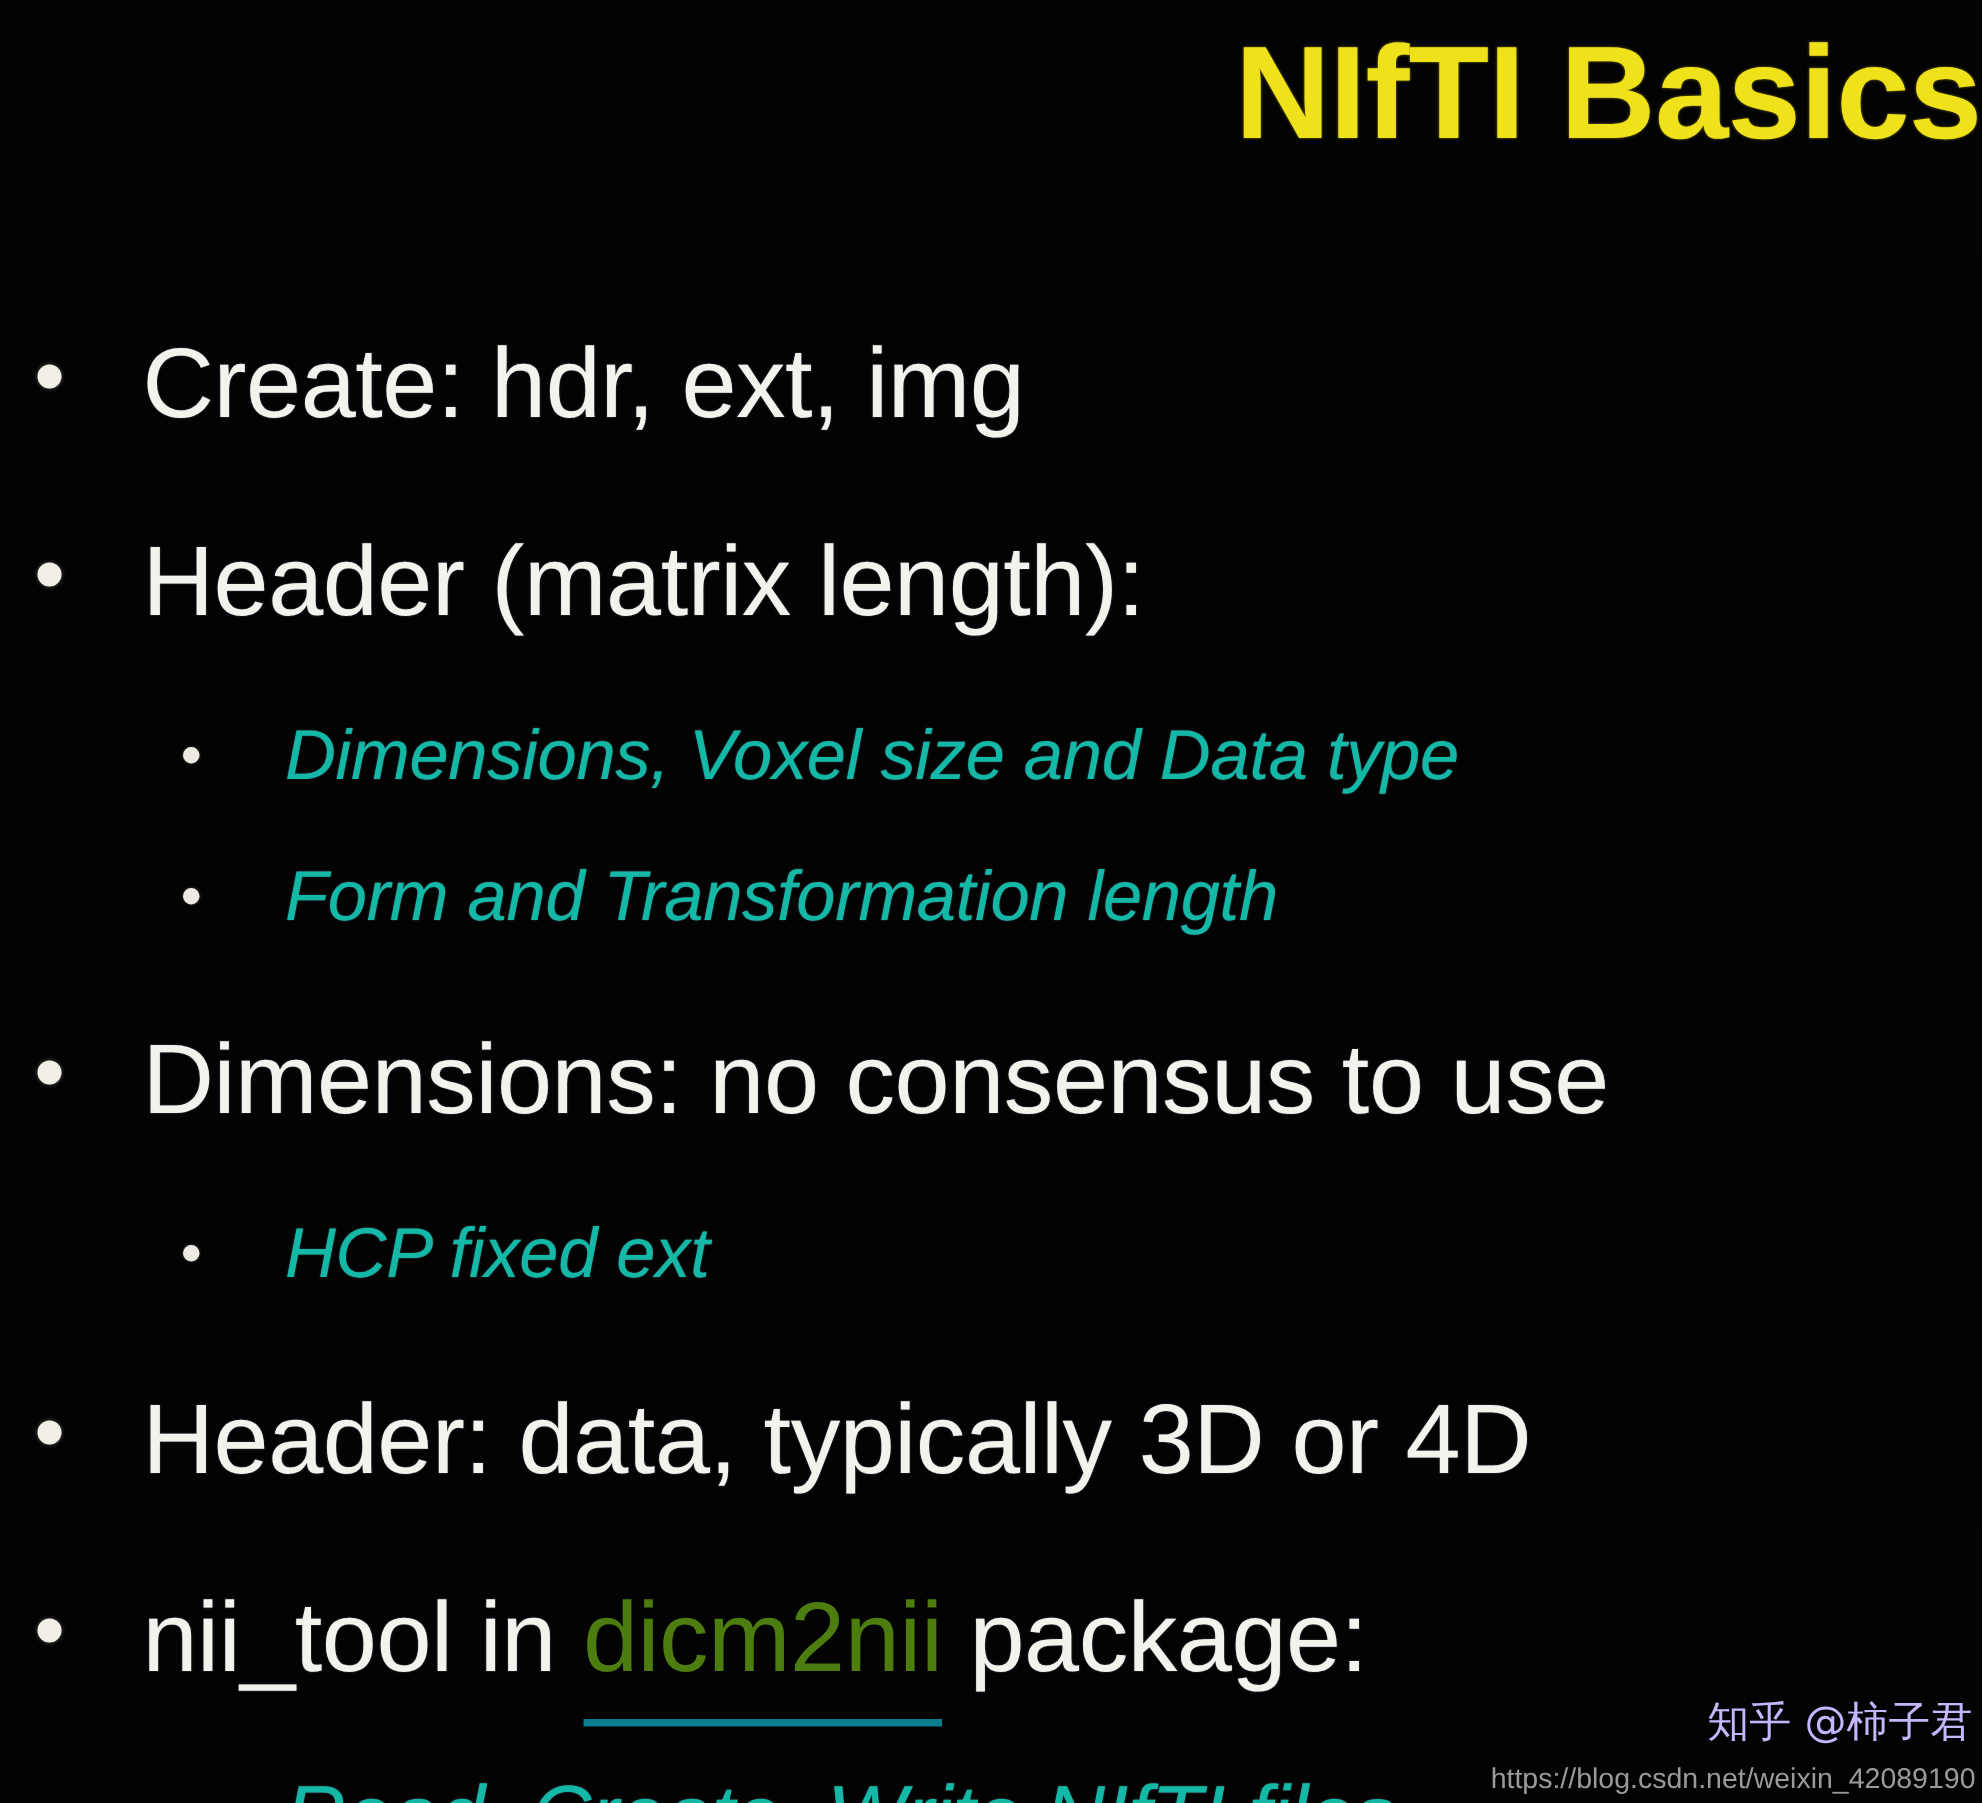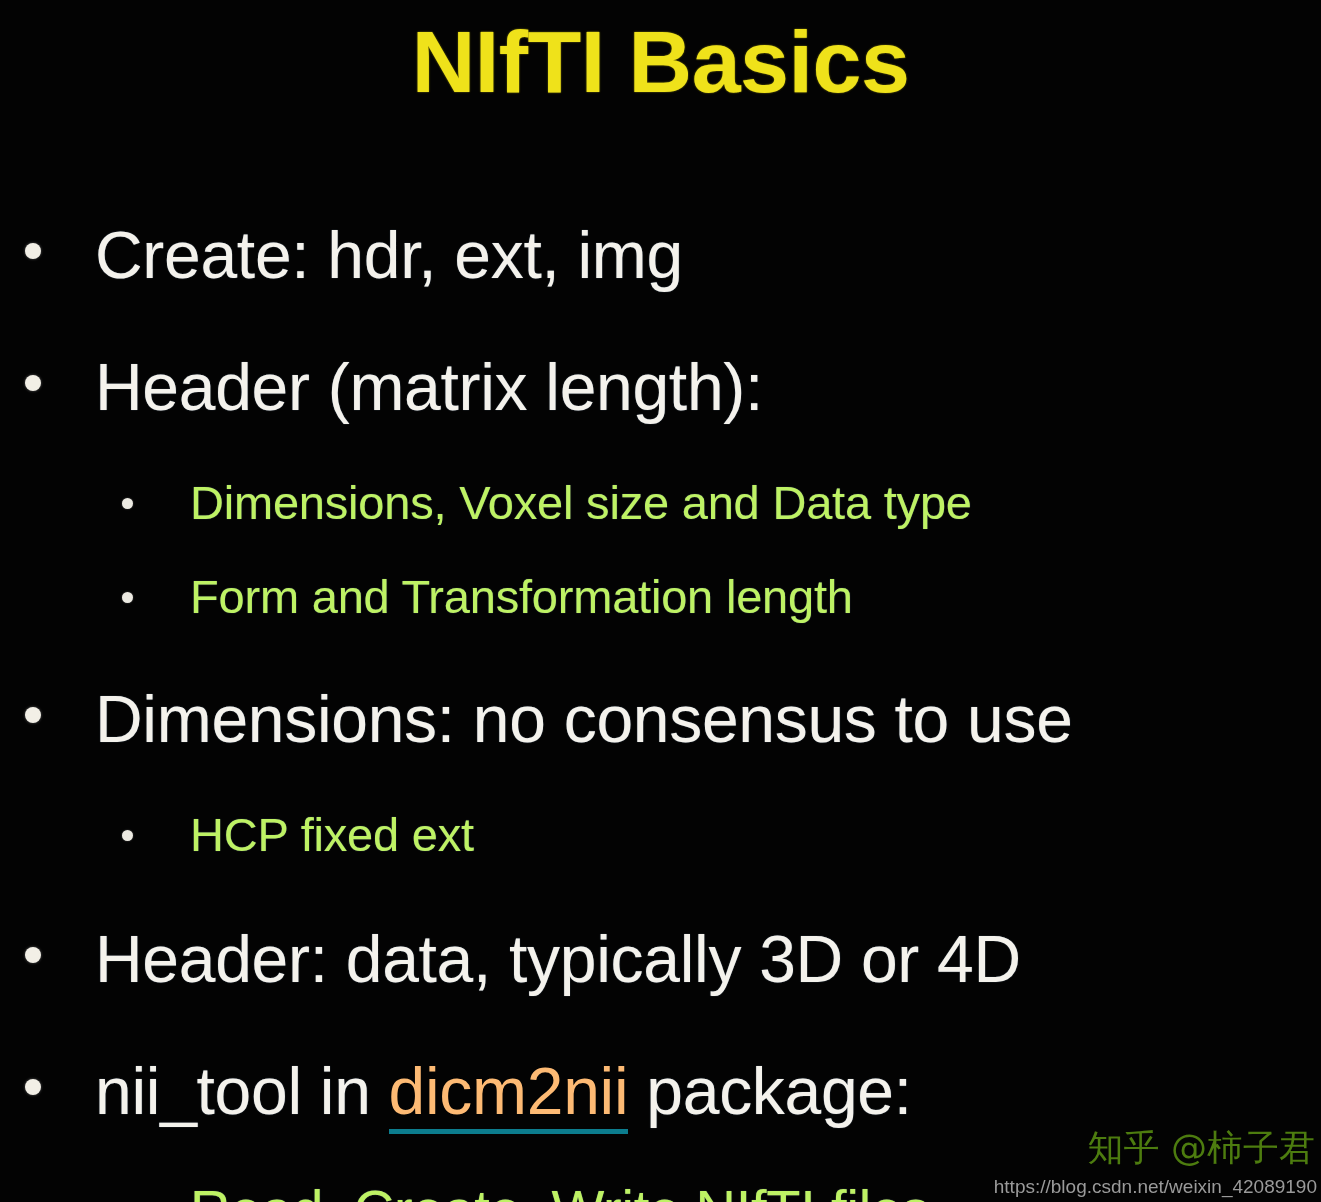--- a/index.html
+++ b/index.html
@@ -22,21 +22,21 @@
     background: #030303;
     overflow: hidden;
   }
 
   
   .slide-title {
     position: absolute;
     top: 14px;
     left: 0;
     width: 1321px;
-    text-align: center;
+    text-align: right;
     font-size: 88px;
     line-height: 1.08;
     font-weight: 700;
     color: #efe21a;
     letter-spacing: -0.5px;
     text-shadow: 0 0 2px rgba(239,226,26,0.55);
     white-space: nowrap;
   }
 
   
@@ -89,56 +89,57 @@
     width: 11px;
     height: 11px;
     border-radius: 50%;
     background: #eceae2;
     box-shadow: 0 0 2px rgba(255,255,255,0.3);
   }
   .row.lvl2 .txt {
     display: inline-block;
     font-size: 47px;
     line-height: 94px;
-    color: #bef264;
+    color: #14b8a6;
     letter-spacing: -0.2px;
     text-shadow: 0 0 1.2px rgba(180,215,255,0.40);
+    font-style: italic;
   }
 
   
   .row.lvl2.big { height: 100px; }
   .row.lvl2.big .txt { font-size: 56px; line-height: 100px; }
 
   
   .sp-a { height: 14px; }
   .sp-b { height: 16px; }
   .sp-c { height: 18px; }
   .sp-d { height: 10px; }
 
   
   .link {
-    color: #fdba74;
+    color: #4d7c0f;
     text-decoration: none;
     border-bottom: 5px solid #0c7d8e;
-    padding-bottom: 1px;
+    padding-bottom: 18px;
     text-shadow: none;
   }
 
   
   .watermark {
     position: absolute;
     right: 6px;
     bottom: 30px;
     text-align: right;
     pointer-events: none;
   }
   .wm-handle {
-    font-size: 36px;
+    font-size: 28px;
     line-height: 48px;
-    color: #4d7c0f;
+    color: #c4b5fd;
     font-family: "DejaVu Sans", "Liberation Sans", sans-serif;
     white-space: nowrap;
   }
   .wm-url {
     position: absolute;
     right: 4px;
     bottom: 4px;
     font-size: 19px;
     line-height: 22px;
     color: #9a9a9a;

